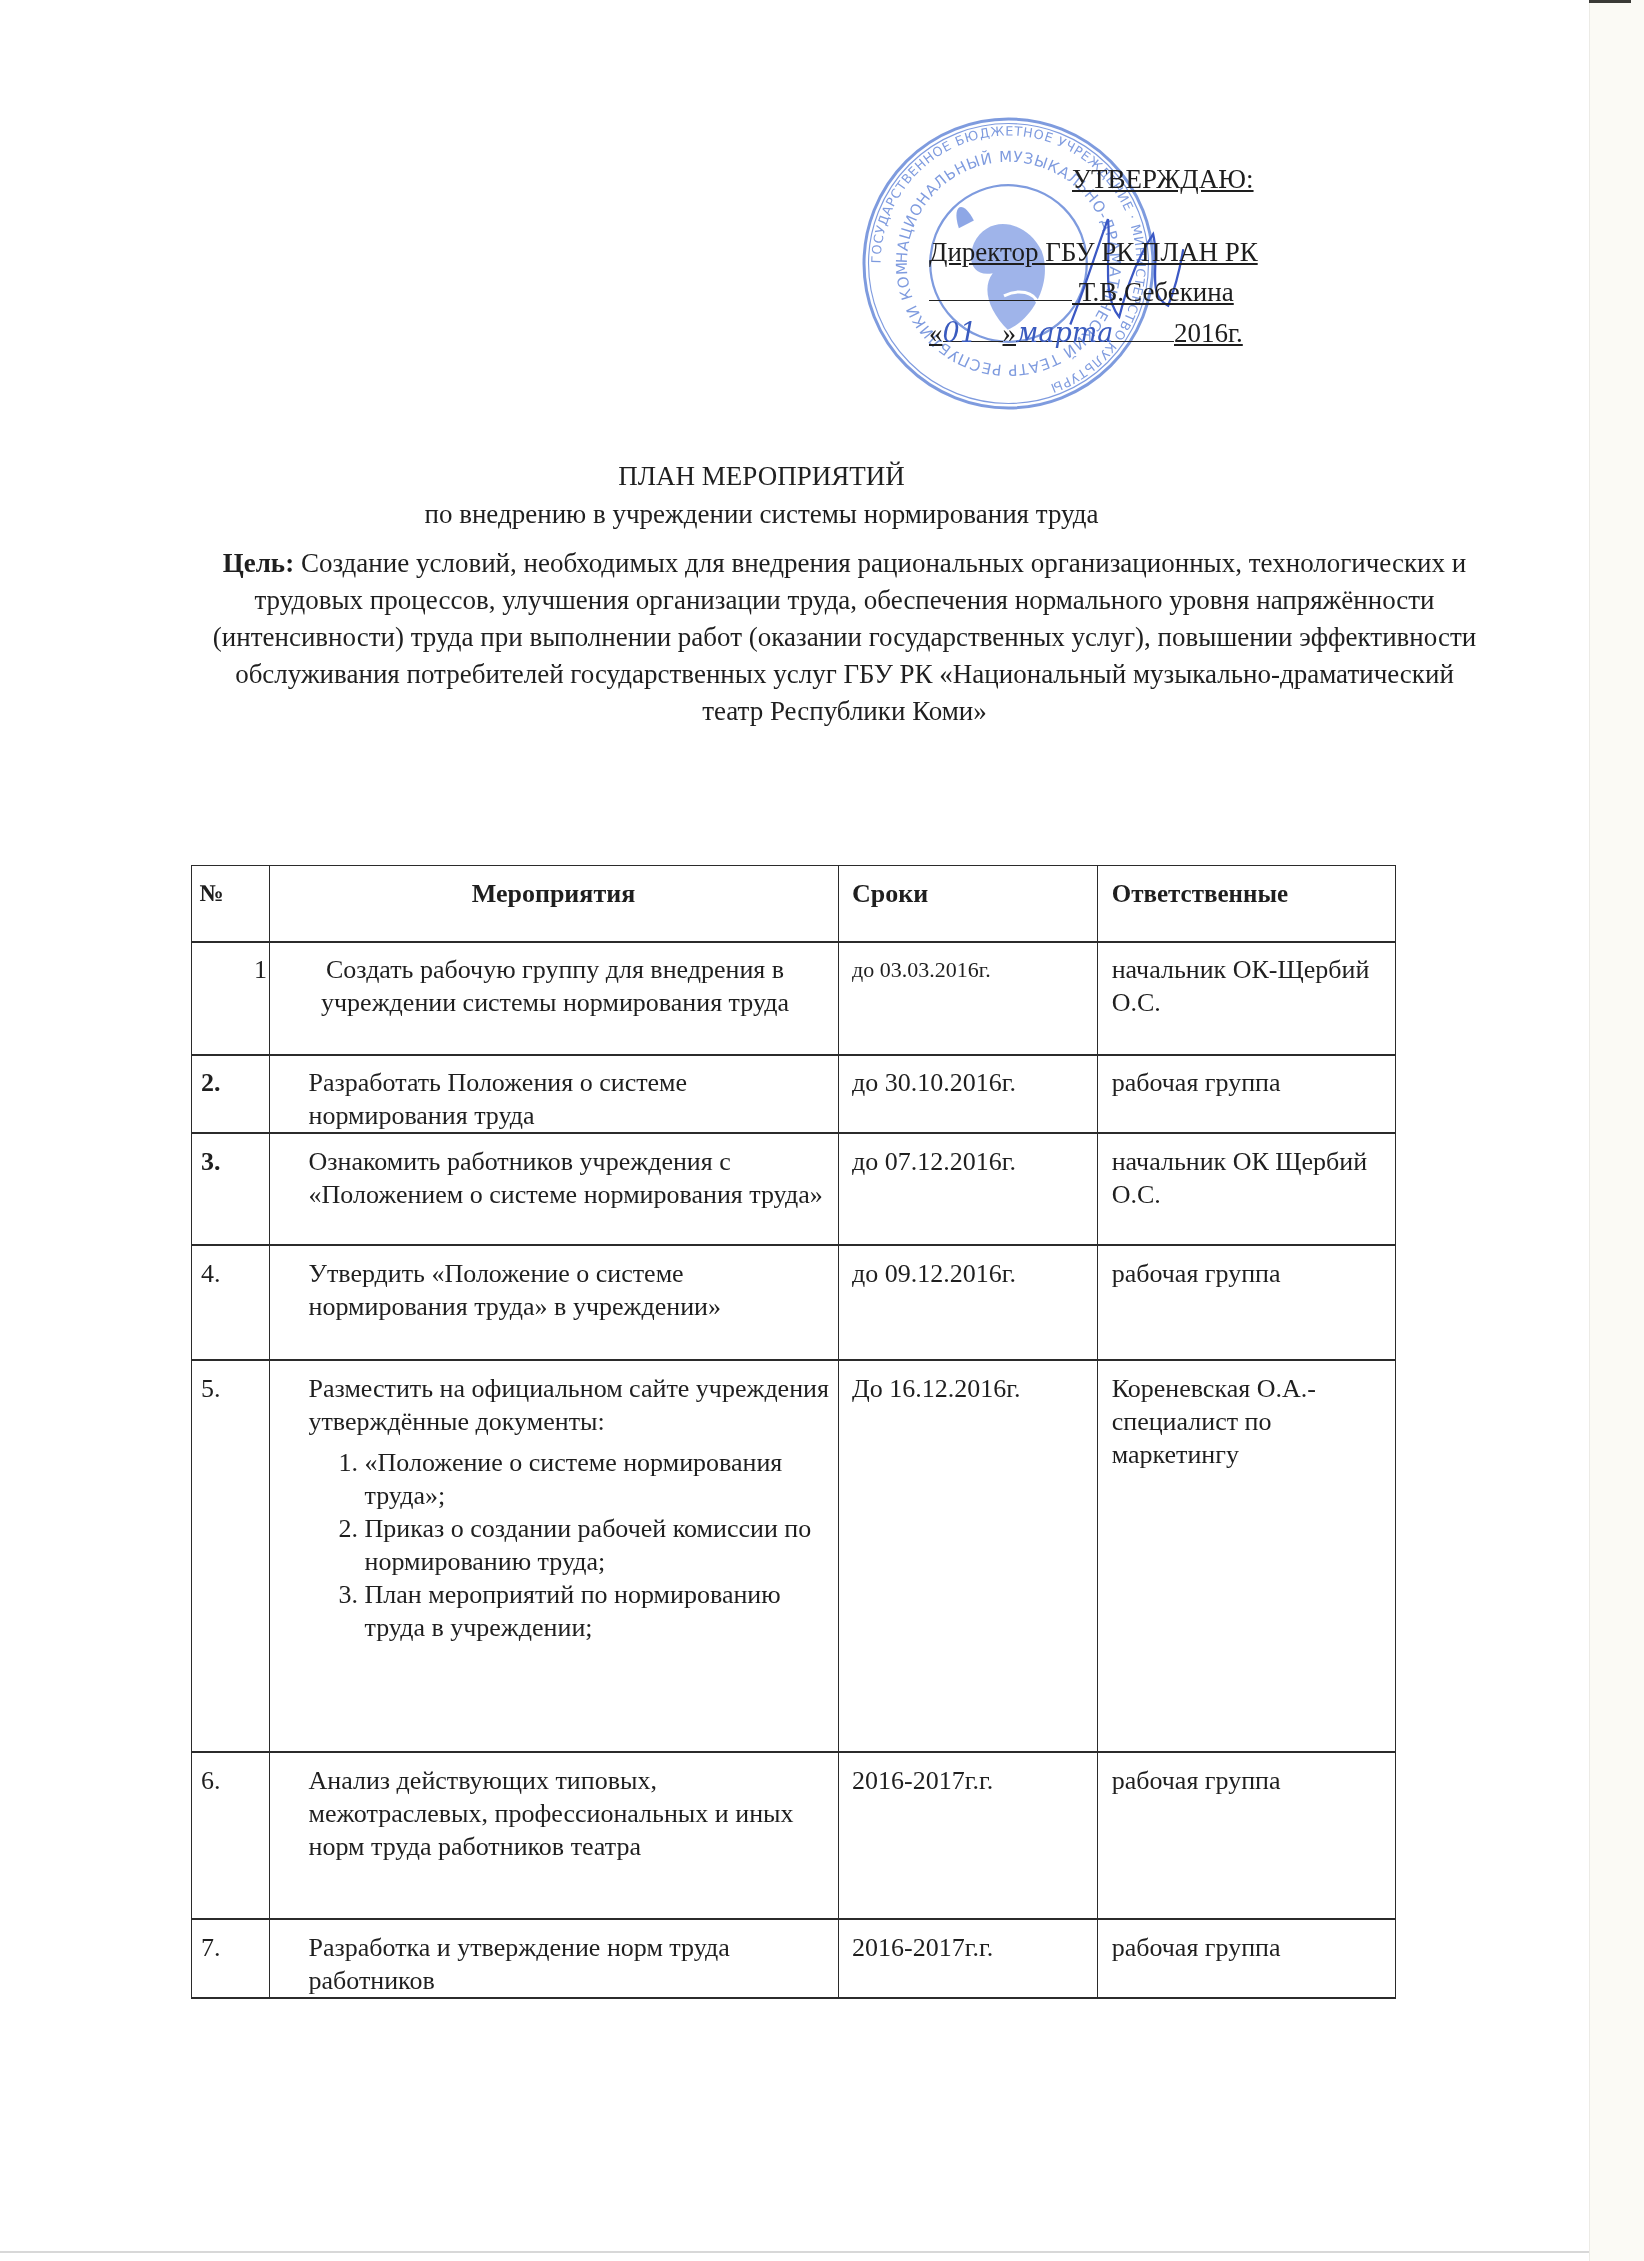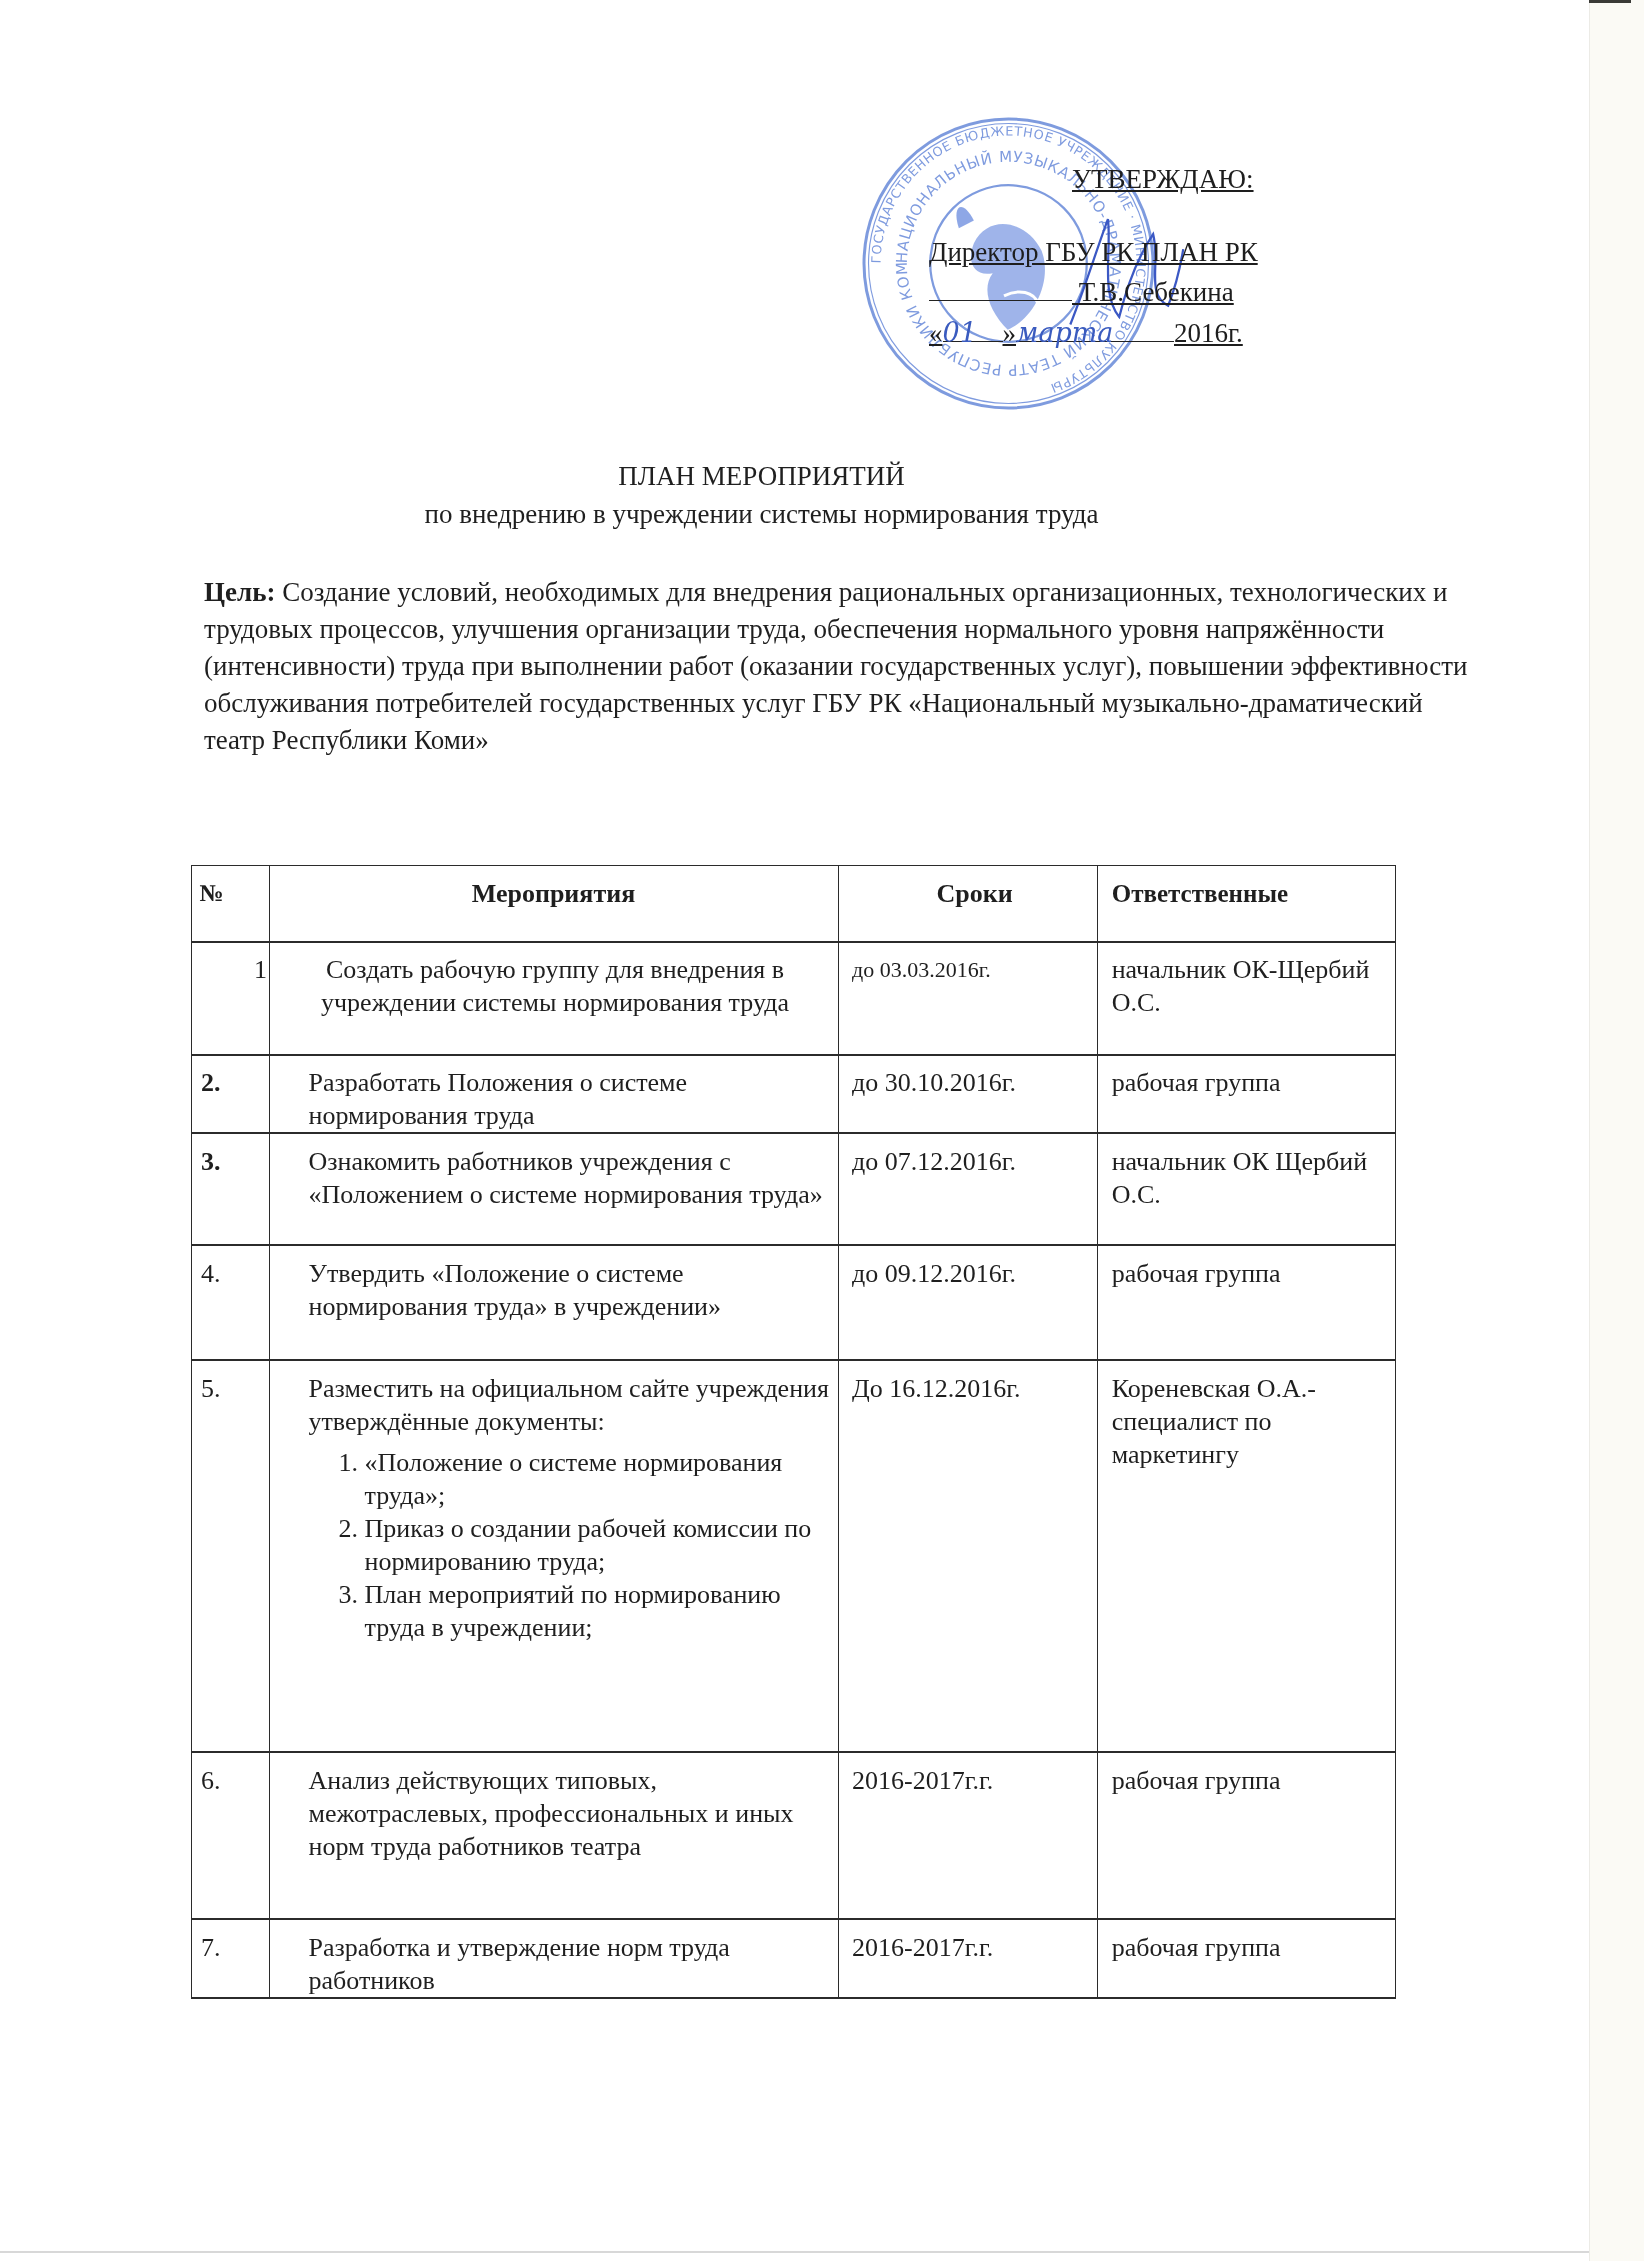--- a/index.html
+++ b/index.html
@@ -38,37 +38,37 @@
     position: absolute; left: 1055px; top: 204px; width: 136px; height: 128px;
   }
   
   .title {
     position: absolute; left: 0; width: 1523px; text-align: center; font-size: 27px; white-space: nowrap;
   }
   .title.t1 { top: 461px; }
   .title.t2 { top: 499px; }
   
   .goal {
-    position: absolute; left: 204px; top: 574px; width: 1281px;
-    font-size: 27px; line-height: 37px;
+    position: absolute; left: 204px; top: 545px; width: 1281px;
+    font-size: 27px; line-height: 37px; text-align: center;
   }
   .goal b { font-weight: bold; }
   
   table.plan {
     position: absolute; left: 191px; top: 865px;
     border-collapse: collapse; table-layout: fixed;
     font-size: 26px; line-height: 33px;
   }
   table.plan td, table.plan th {
     border: 1.5px solid #2b2b2b; vertical-align: top; padding: 0;
   }
   table.plan tr { border-bottom: 2.3px solid #2b2b2b; }
   .c1 { width: 69px; }
   .c2 { width: 568px; }
-  .c3 { width: 245px; text-align: center; }
+  .c3 { width: 245px; }
   .c4 { width: 283px; }
   th { font-weight: bold; text-align: left; padding-top: 10.6px !important; }
   th.c1 { padding-left: 7.5px !important; font-size: 24px; }
   th.c2 { text-align: center; }
   th.c3 { padding-left: 13.6px !important; }
   th.c4 { padding-left: 13.6px !important; font-size: 25px; }
   td.num { padding: 10.6px 0 0 9px !important; }
   td.num.right { text-align: right; padding-right: 1.5px !important; }
   td.num.bold { font-weight: bold; }
   td.act { padding: 10.6px 7.5px 0 39px !important; }

